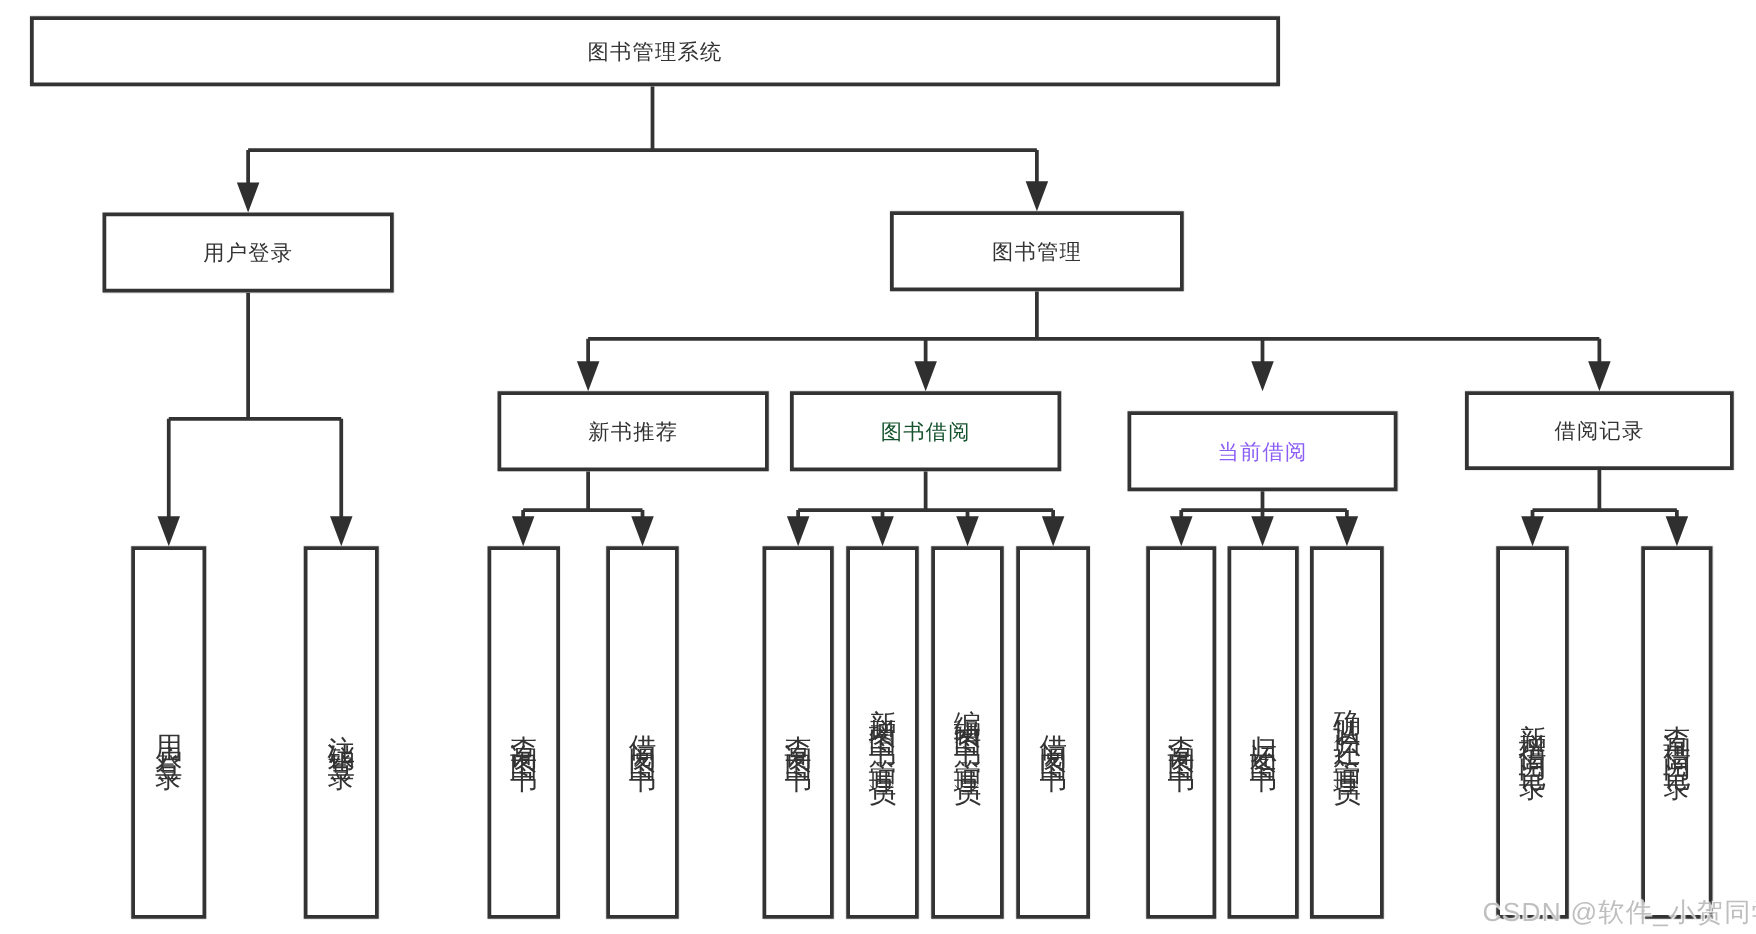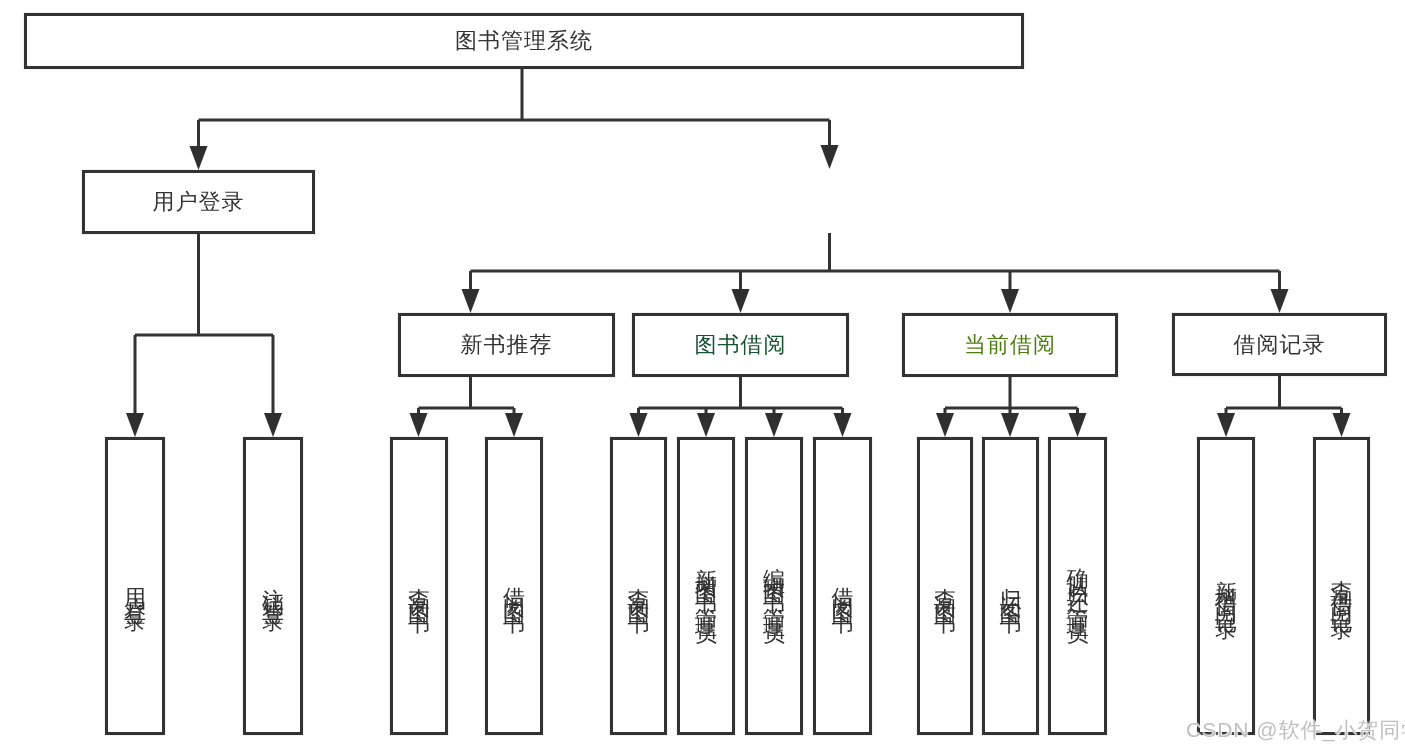--- a/index.html
+++ b/index.html
@@ -26,21 +26,21 @@
   .node {
     position: absolute;
     box-sizing: border-box;
     border: 3px solid #333333;
     background: #ffffff;
     display: flex;
     align-items: center;
     justify-content: center;
     box-shadow: 0 0 1px rgba(60,60,60,.4);
   }
-  .hbox { font-size: 22px; letter-spacing: 1px; align-items: center; }
+  .hbox { font-size: 17px; letter-spacing: 1px; align-items: center; }
   .vbox .vtext {
     writing-mode: vertical-rl;
     text-orientation: mixed;
     font-size: 22px;
     letter-spacing: 8px;
     line-height: 1;
     white-space: nowrap;
   }
   
   .n-root    { left: 24px;   top: 13px;  width: 1000px; height: 56px; }
@@ -135,28 +135,31 @@
     </g>
   </svg>
 
   <div class="node hbox n-root" style="border-color: rgb(51, 51, 51); color: rgb(51, 51, 51);">
     <span>图书管理系统</span>
   </div>
 
   <div class="node hbox n-login" style="border-color: rgb(51, 51, 51); color: rgb(51, 51, 51);">
     <span>用户登录</span>
   </div>
+  <div class="node hbox n-mgmt" style="border-color: rgb(51, 51, 51); color: rgb(51, 51, 51);">
+    <span>图书管理</span>
+  </div>
 
   <div class="node hbox n-newb" style="border-color: rgb(51, 51, 51); color: rgb(51, 51, 51); margin-left: 36px;">
     <span>新书推荐</span>
   </div>
   <div class="node hbox n-borrow" style="border-color: rgb(51, 51, 51); color: #14532d;">
     <span>图书借阅</span>
   </div>
-  <div class="node hbox n-current" style="border-color: rgb(51, 51, 51); color: #4d7c0f;">
+  <div class="node hbox n-current" style="border-color: rgb(51, 51, 51); color: #8b5cf6; margin-top: 16px;">
     <span>当前借阅</span>
   </div>
   <div class="node hbox n-records" style="border-color: rgb(51, 51, 51); color: rgb(51, 51, 51);">
     <span>借阅记录</span>
   </div>
 
   <div class="node vbox v-login" style="border-color: rgb(51, 51, 51); color: rgb(51, 51, 51);">
     <span class="vtext">用户登录</span>
   </div>
   <div class="node vbox v-logout" style="border-color: rgb(51, 51, 51); color: rgb(51, 51, 51);">

